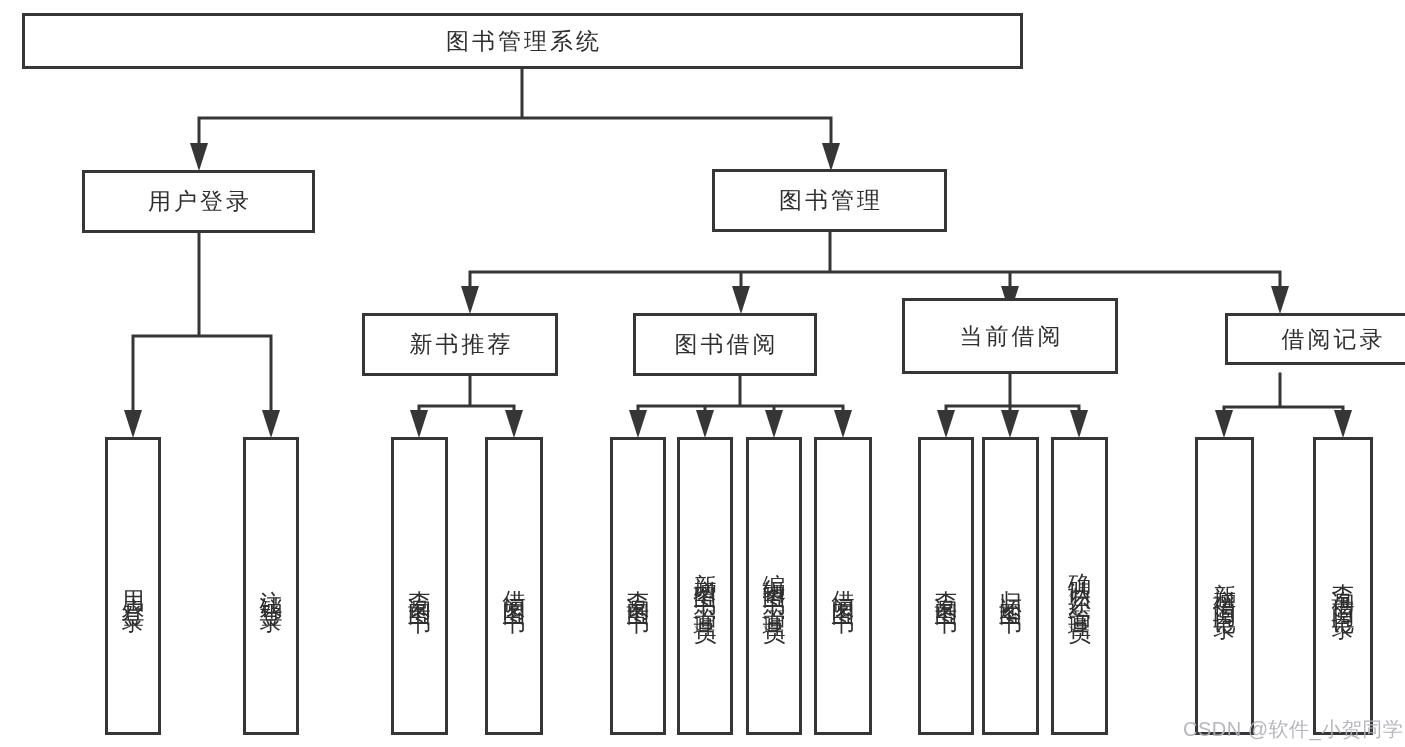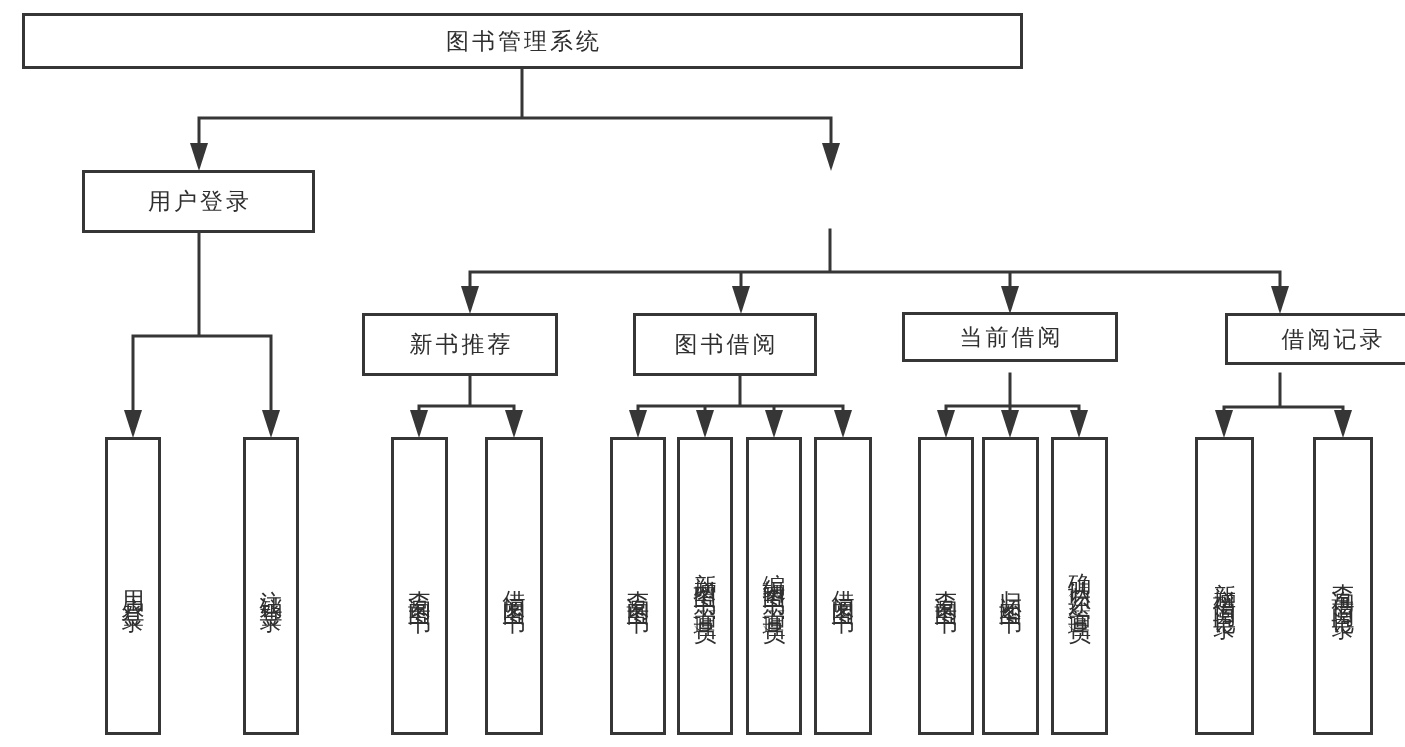--- a/index.html
+++ b/index.html
@@ -93,28 +93,31 @@
     </g>
   </svg>
 
   <div class="box h-box" style="left:22px; top:13px; width:1001px; height:56px;">
     <span class="label">图书管理系统</span>
   </div>
 
   <div class="box h-box" style="left:82px; top:170px; width:233px; height:63px;">
     <span class="label">用户登录</span>
   </div>
+  <div class="box h-box" style="left:712px; top:169px; width:235px; height:63px;">
+    <span class="label">图书管理</span>
+  </div>
 
   <div class="box h-box" style="left:362px; top:313px; width:196px; height:63px;">
     <span class="label">新书推荐</span>
   </div>
   <div class="box h-box" style="left:633px; top:313px; width:184px; height:63px;">
     <span class="label">图书借阅</span>
   </div>
-  <div class="box h-box" style="left:902px; top:312px; width:216px; height:50px;">
+  <div class="box h-box" style="left:902px; top:298px; width:216px; height:76px;">
     <span class="label">当前借阅</span>
   </div>
   <div class="box h-box" style="left:1225px; top:313px; width:214px; height:52px;">
     <span class="label">借阅记录</span>
   </div>
 
   <div class="box v-box" style="left:105px; top:437px; width:56px; height:298px;">
     <span class="label">用户登录</span>
   </div>
   <div class="box v-box" style="left:243px; top:437px; width:56px; height:298px;">
@@ -151,14 +154,15 @@
     <span class="label">确认归还（管理员）</span>
   </div>
 
   <div class="box v-box" style="left:1195px; top:437px; width:59px; height:298px;">
     <span class="label">新增借阅记录</span>
   </div>
   <div class="box v-box" style="left:1313px; top:437px; width:60px; height:298px;">
     <span class="label">查询借阅记录</span>
   </div>
 
+  <div class="watermark">CSDN @软件_小贺同学</div>
 
 </div>
 
 </body></html>

